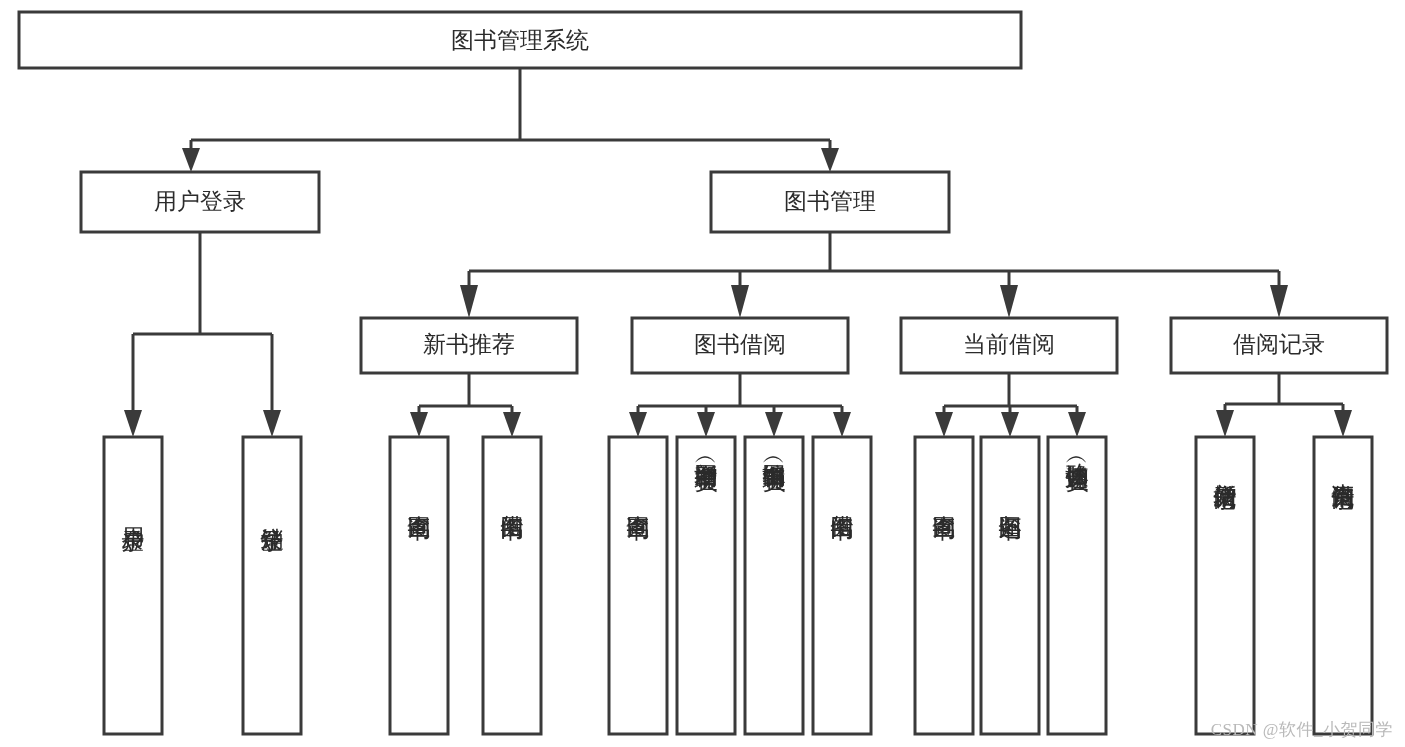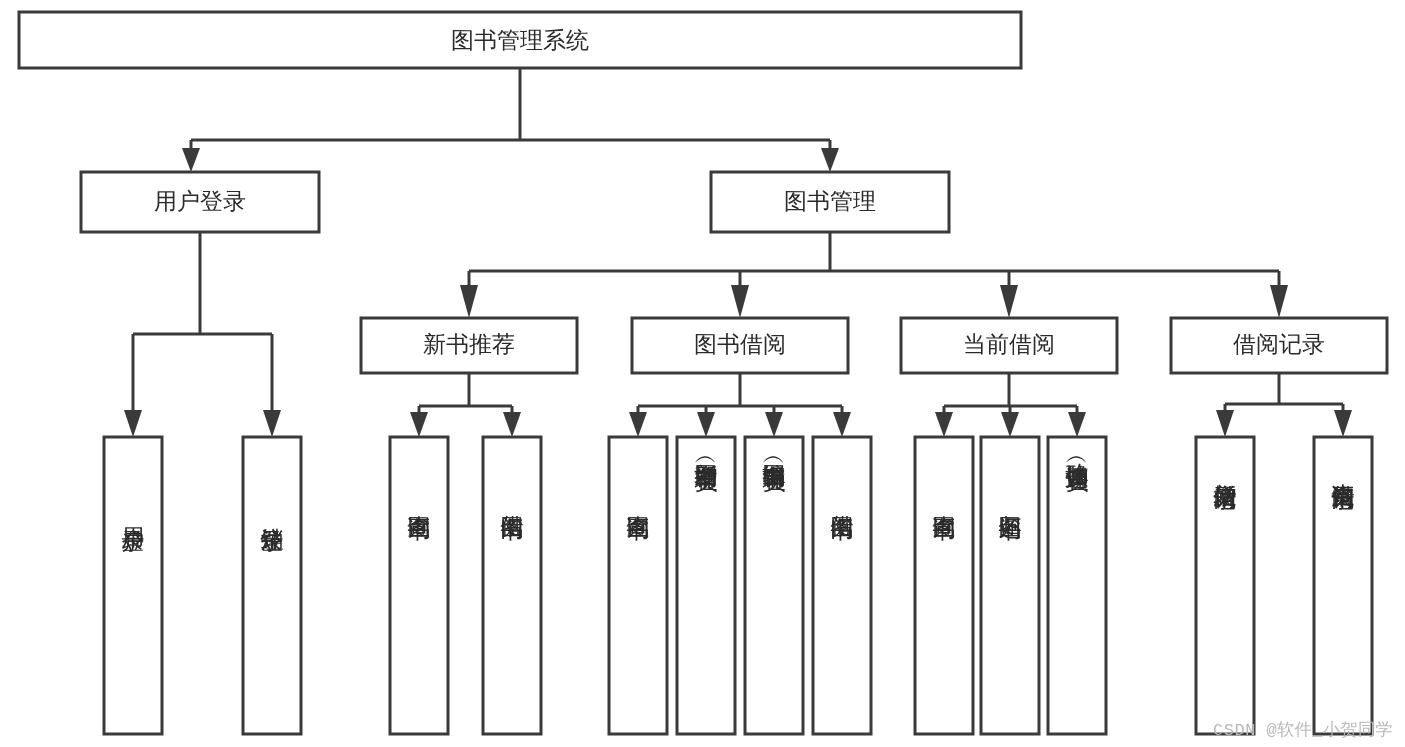--- a/index.html
+++ b/index.html
@@ -63,21 +63,21 @@
     font-size: 23px;
     line-height: 1;
     color: #2b2b2b;
     letter-spacing: 1px;
     white-space: nowrap;
   }
   .watermark {
     position: absolute;
     right: 12px;
     bottom: 6px;
-    font-family: Liberation Mono, monospace;
+    font-family: Liberation Serif, serif;
     font-size: 17px;
     color: #b9b9b9;
     letter-spacing: 0.5px;
     white-space: nowrap;
   }
 </style>
 </head>
 <body>
 
 <div id="diagram-root">

